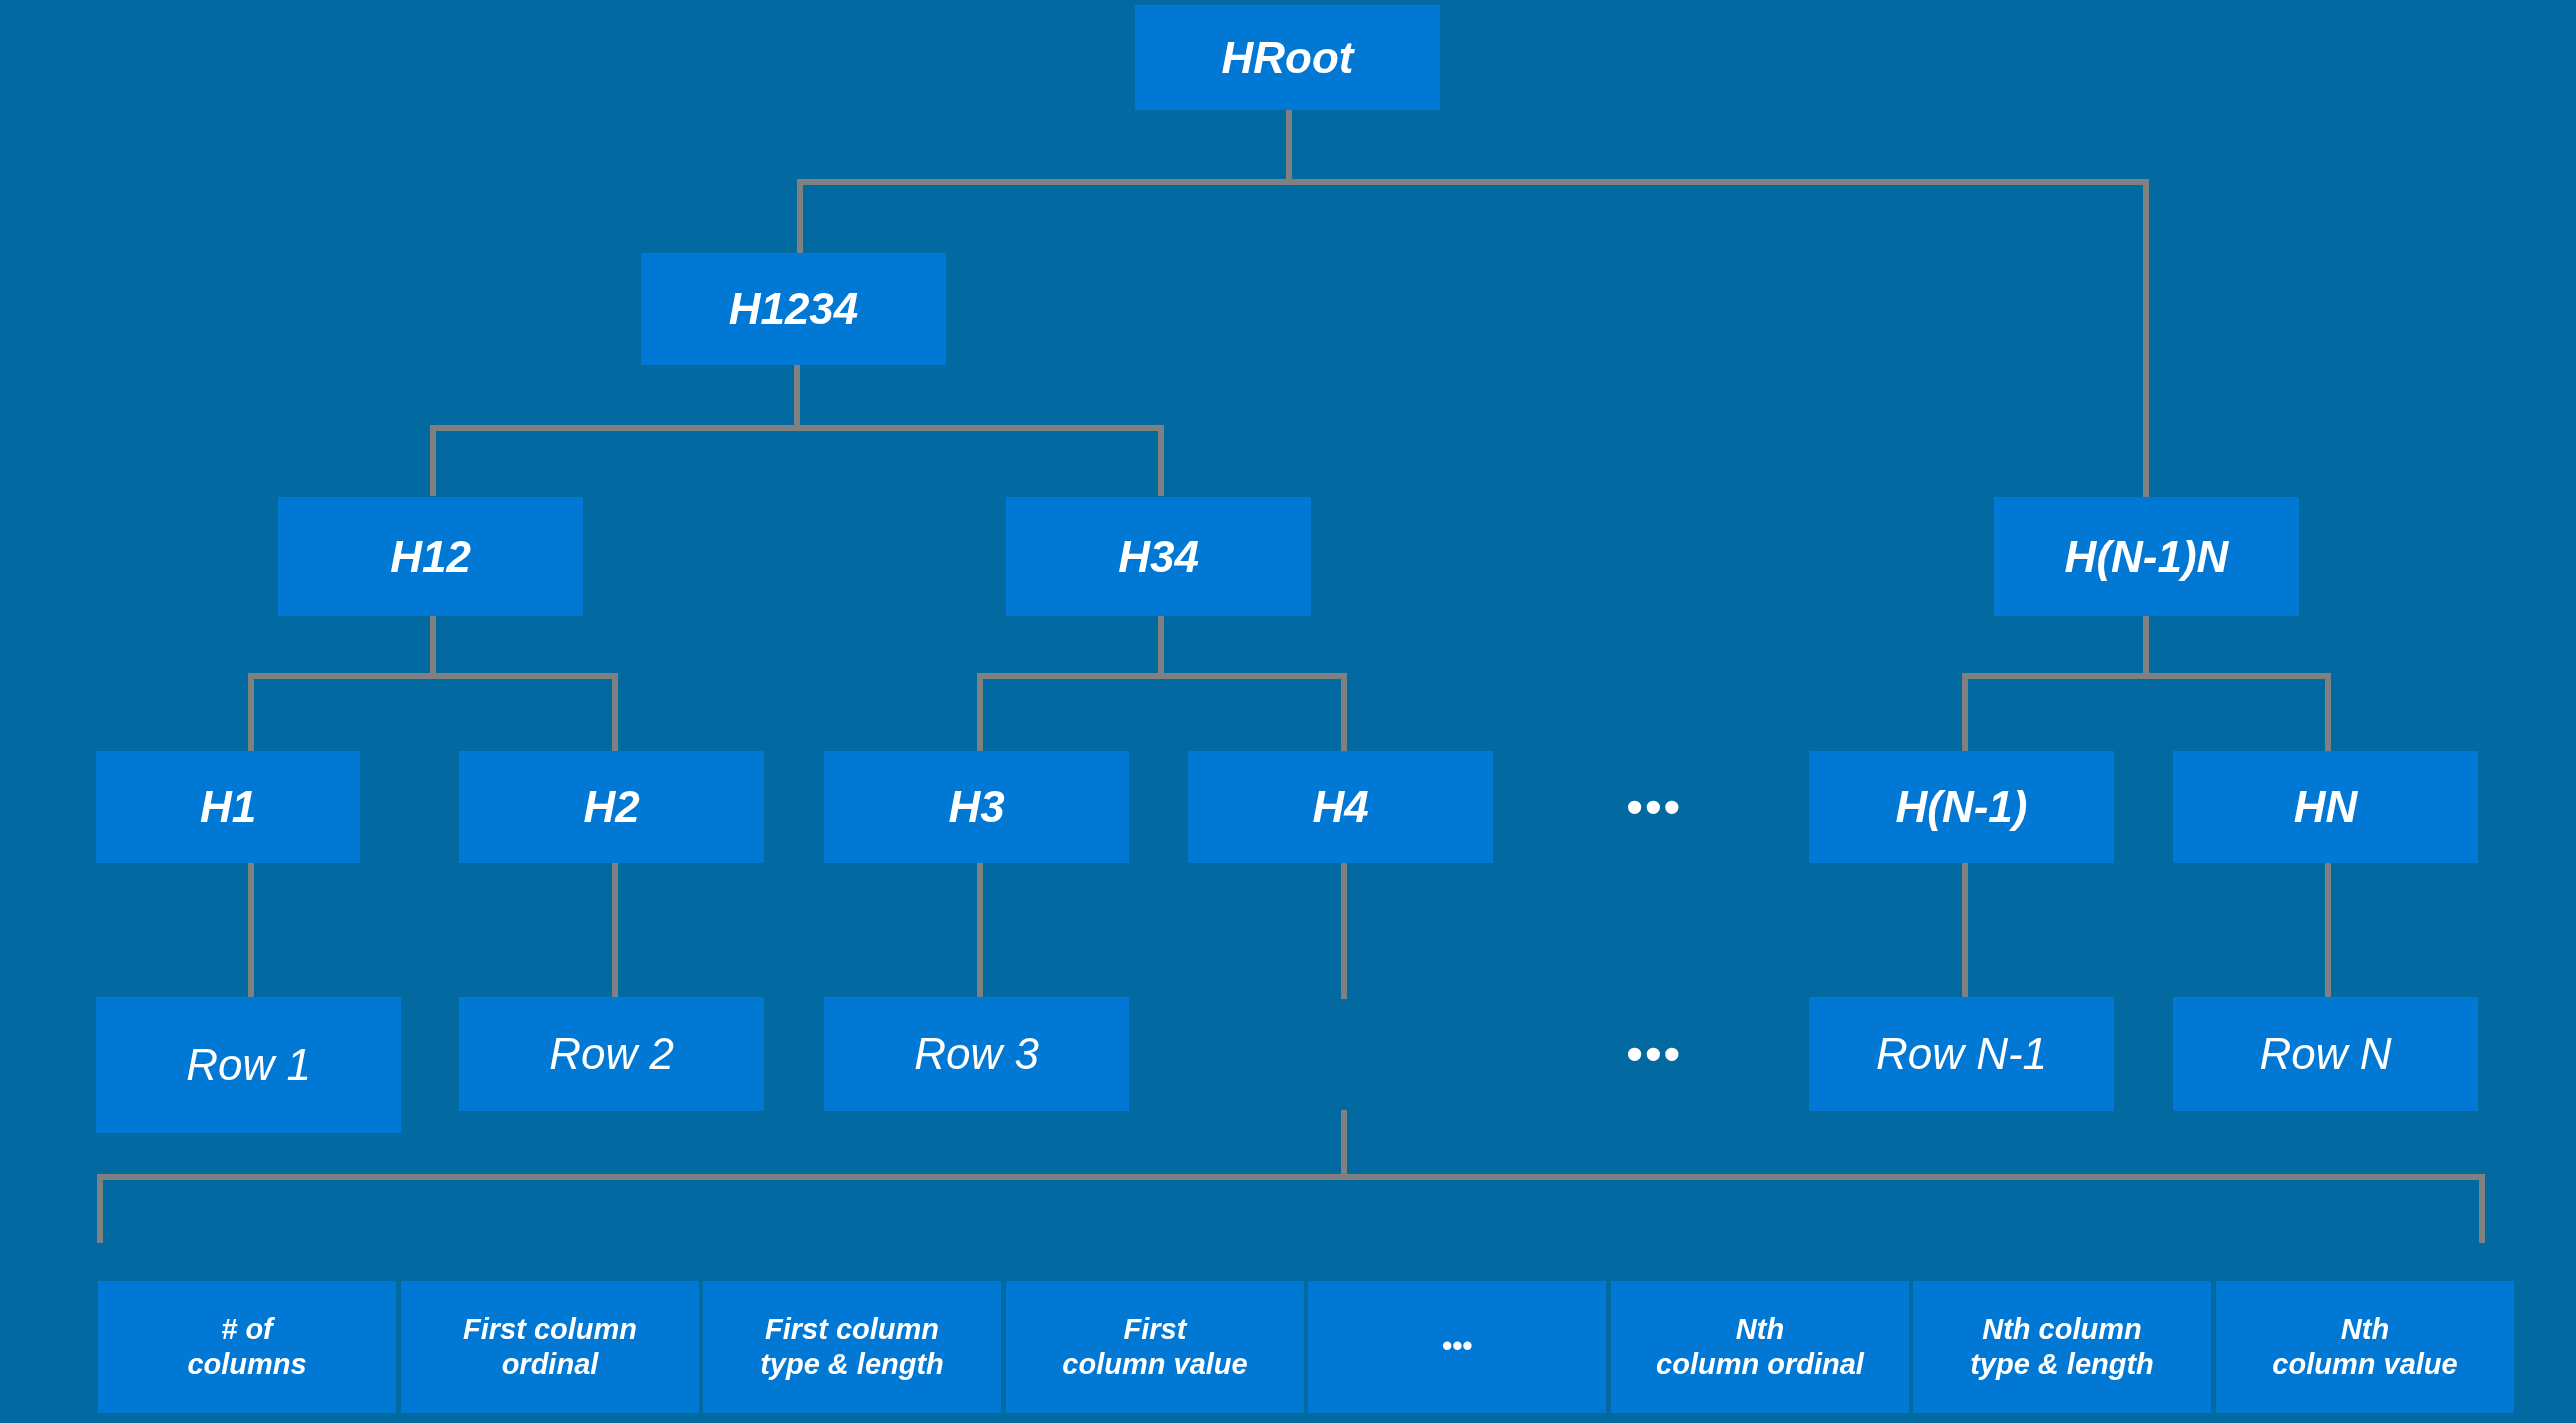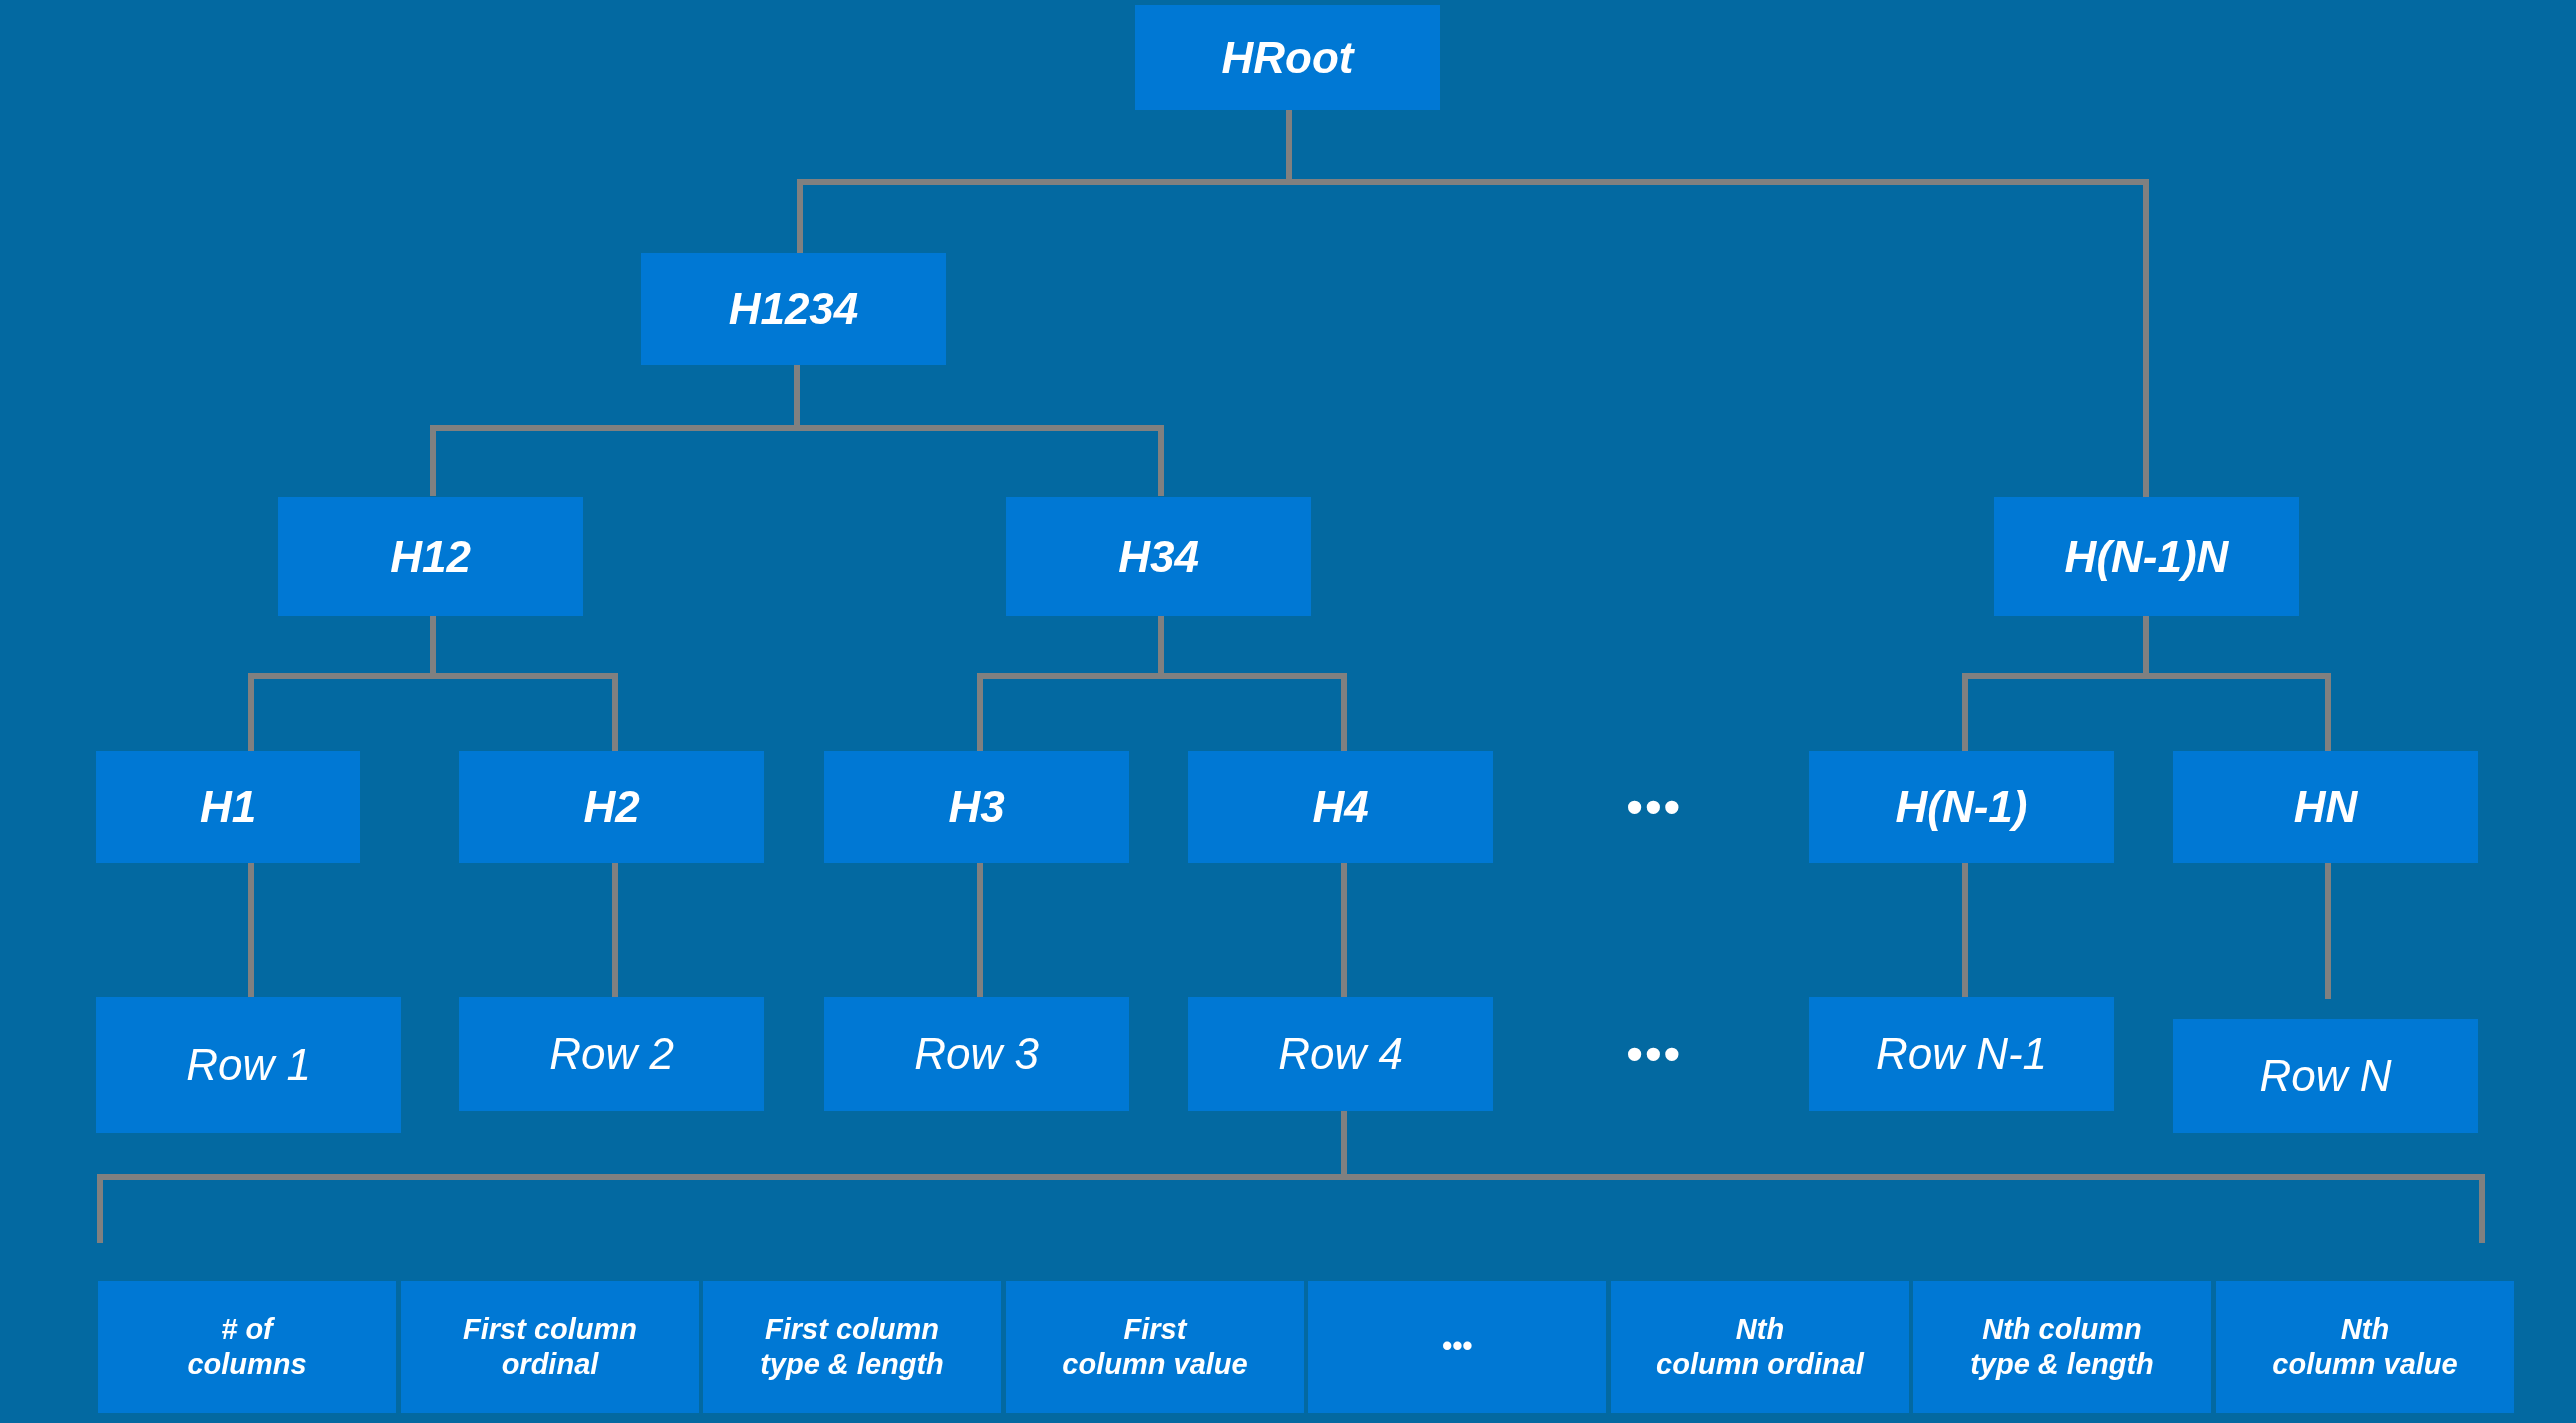--- a/index.html
+++ b/index.html
@@ -128,27 +128,24 @@
 
   <div class="node row" style="left:96px;top:997px;width:305px;height:136px;">
     <span>Row 1</span>
   </div>
   <div class="node row" style="left:459px;top:997px;width:305px;height:114px;">
     <span>Row 2</span>
   </div>
   <div class="node row" style="left:824px;top:997px;width:305px;height:114px;">
     <span>Row 3</span>
   </div>
-  <div class="node row" style="left:1188px;top:997px;width:305px;height:114px;">
-    <span>Row 4</span>
-  </div>
   <div class="node row" style="left:1809px;top:997px;width:305px;height:114px;">
     <span>Row N-1</span>
   </div>
-  <div class="node row" style="left:2173px;top:1019px;width:305px;height:114px;">
+  <div class="node row" style="left:2173px;top:997px;width:305px;height:114px;">
     <span>Row N</span>
   </div>
 
   <div class="ell" style="left:1586px;top:997px;width:136px;height:114px;">•••</div>
 
   <div class="node col" style="left:98px;top:1281px;width:298px;height:132px;">
     <div>
       <div># of</div>
       <div>columns</div>
     </div>

